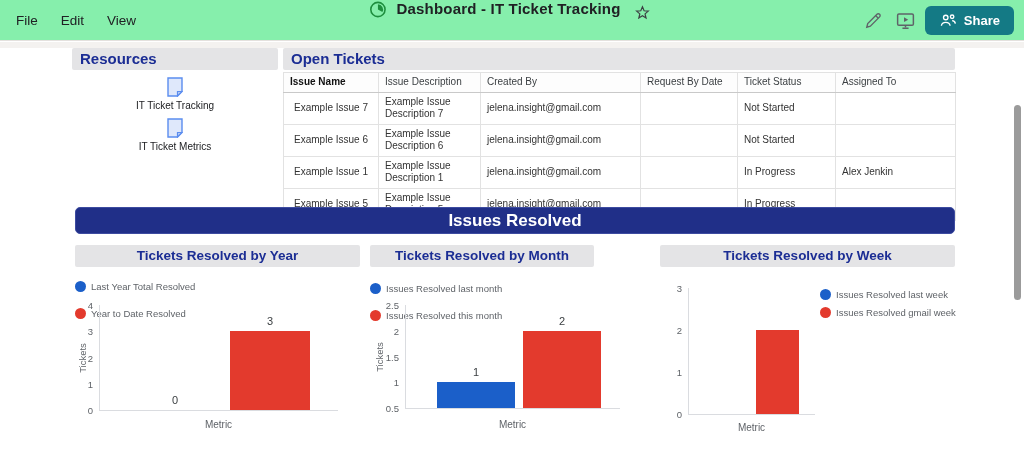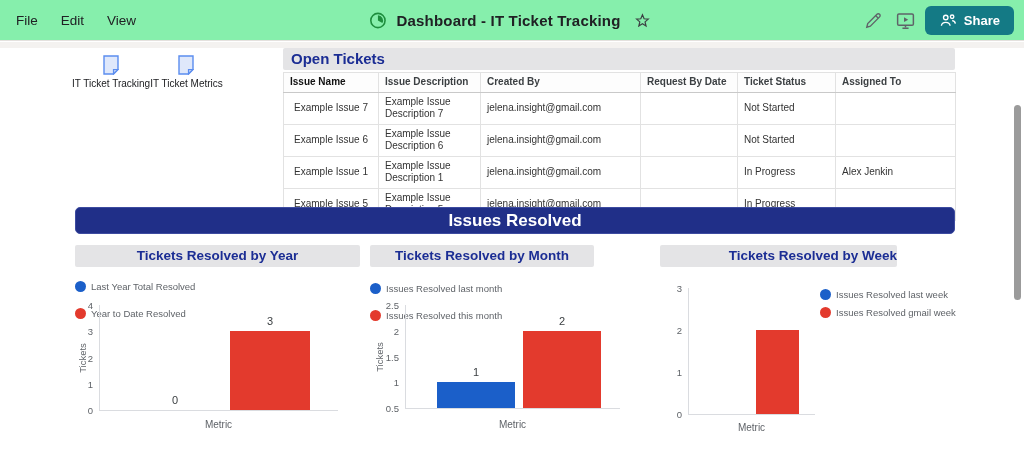--- a/index.html
+++ b/index.html
@@ -3,48 +3,48 @@
 <meta charset="utf-8">
 <style>
   * { margin:0; padding:0; box-sizing:border-box; }
   html,body { width:1024px; height:469px; background:#fff; font-family:"Liberation Sans", sans-serif; overflow:hidden; }
   #app { position:relative; width:1024px; height:469px; background:#fff; }
 
   
   .topbar { position:absolute; left:0; top:0; width:1024px; height:41px; background:#86efac; border-bottom:1px solid #e4e1de; }
   .menu { position:absolute; left:16px; top:0; height:41px; display:flex; align-items:center; gap:23px; }
   .menu-item { font-size:13.5px; color:#202124; cursor:pointer; }
-  .title-group { position:absolute; left:50%; top:0; transform:translateX(-50%); height:41px; display:flex; align-items:center; gap:9px; white-space:nowrap; }
+  .title-group { position:absolute; left:50%; top:0; transform:translateX(-50%); height:41px; display:flex; gap:9px; white-space:nowrap; }
   .page-title { font-size:15px; font-weight:bold; color:#202124; letter-spacing:.2px; }
   .icon-btn { display:flex; align-items:center; justify-content:center; width:26px; height:26px; cursor:pointer; }
   .right-group { position:absolute; right:10px; top:0; height:41px; display:flex; align-items:center; gap:6px; }
   .share-btn { display:flex; align-items:center; gap:7px; background:#147a85; color:#fff; font-size:13px; font-weight:bold; border:none; border-radius:6px; padding:0 14px; height:29px; cursor:pointer; }
   .under-strip { position:absolute; left:0; top:42px; width:1024px; height:6px; background:#f4f2f0; }
 
   
   .panel-header { height:22px; background:#e4e4e6; border-radius:2px; line-height:22px; padding-left:8px; font-size:15px; font-weight:bold; color:#1b2d94; }
   .resources { position:absolute; left:72px; top:48px; width:206px; }
-  .resource-items { display:flex; flex-direction:row; align-items:center; }
+  .resource-items { display:flex; flex-direction:column; align-items:center; }
   .resource-item { display:flex; flex-direction:column; align-items:center; margin-top:7px; cursor:pointer; }
   .resource-label { font-size:10px; color:#202124; margin-top:3px; }
 
   .open-tickets { position:absolute; left:283px; top:48px; width:672px; }
   table.tickets { width:672px; border-collapse:collapse; margin-top:2px; table-layout:fixed; }
   table.tickets th, table.tickets td { border:1px solid #e2e2e2; font-size:10px; padding:3px 6px; color:#3c4043; text-align:left; vertical-align:middle; line-height:1.25; }
-  table.tickets th { font-weight:bold; height:18px; background:#fdfdfd; border-bottom:1px solid #c9c9c9; }
+  table.tickets th { font-weight:normal; height:18px; background:#fdfdfd; border-bottom:1px solid #c9c9c9; }
   table.tickets th:first-child { font-weight:bold; color:#111; }
   table.tickets td { height:25px; background:#fff; color:#333; }
   table.tickets td:first-child { text-align:center; }
 
   
   .banner { position:absolute; left:75px; top:207px; width:880px; height:27px; background:#202f88; border:1px solid #3d4ba0; border-radius:5px; color:#fff; font-size:17px; font-weight:bold; text-align:center; line-height:25px; }
   .chart-title { position:absolute; top:245px; height:22px; background:#e4e4e6; border-radius:2px; font-size:13.5px; font-weight:bold; color:#1b2d94; text-align:center; line-height:22px; }
   #title-year { left:75px; width:285px; }
   #title-month { left:370px; width:224px; }
-  #title-week { left:660px; width:237px;text-align:right; }
+  #title-week { left:660px; width:295px; }
 
   
   .chart { position:absolute; top:272px; height:175px; }
   #chart-year { left:75px; width:285px; }
   #chart-month { left:370px; width:280px; }
   #chart-week { left:660px; width:295px; }
   .axis-line { position:absolute; background:#dadce0; }
   .y-tick { position:absolute; font-size:9.5px; color:#5f6368; text-align:right; }
   .bar { position:absolute; }
   .bar-value { position:absolute; width:44px; text-align:center; font-size:11px; color:#3c4043; }
@@ -105,20 +105,21 @@
               <path d="M17.5 10.2c2.4.2 4 1.6 4.3 4"></path>
             </svg>
         </span>
         <span>Share</span>
       </button>
     </div>
   </div>
   <div class="under-strip"></div>
 
   <div class="resources">
+    <div class="panel-header">Resources</div>
     <div class="resource-items" id="resource-items">
         <div class="resource-item">
           <span style="display:flex;">
             <svg width="16" height="20" viewBox="0 0 16 20">
               <path d="M1 1h14v13.5L10.5 19H1z" fill="#dfe8fb" stroke="#5b8def" stroke-width="1.4"></path>
               <path d="M15 14.5h-4.5V19z" fill="#b9cef5" stroke="#5b8def" stroke-width="1.2"></path>
             </svg>
           </span>
           <div class="resource-label">IT Ticket Tracking</div>
         </div>

